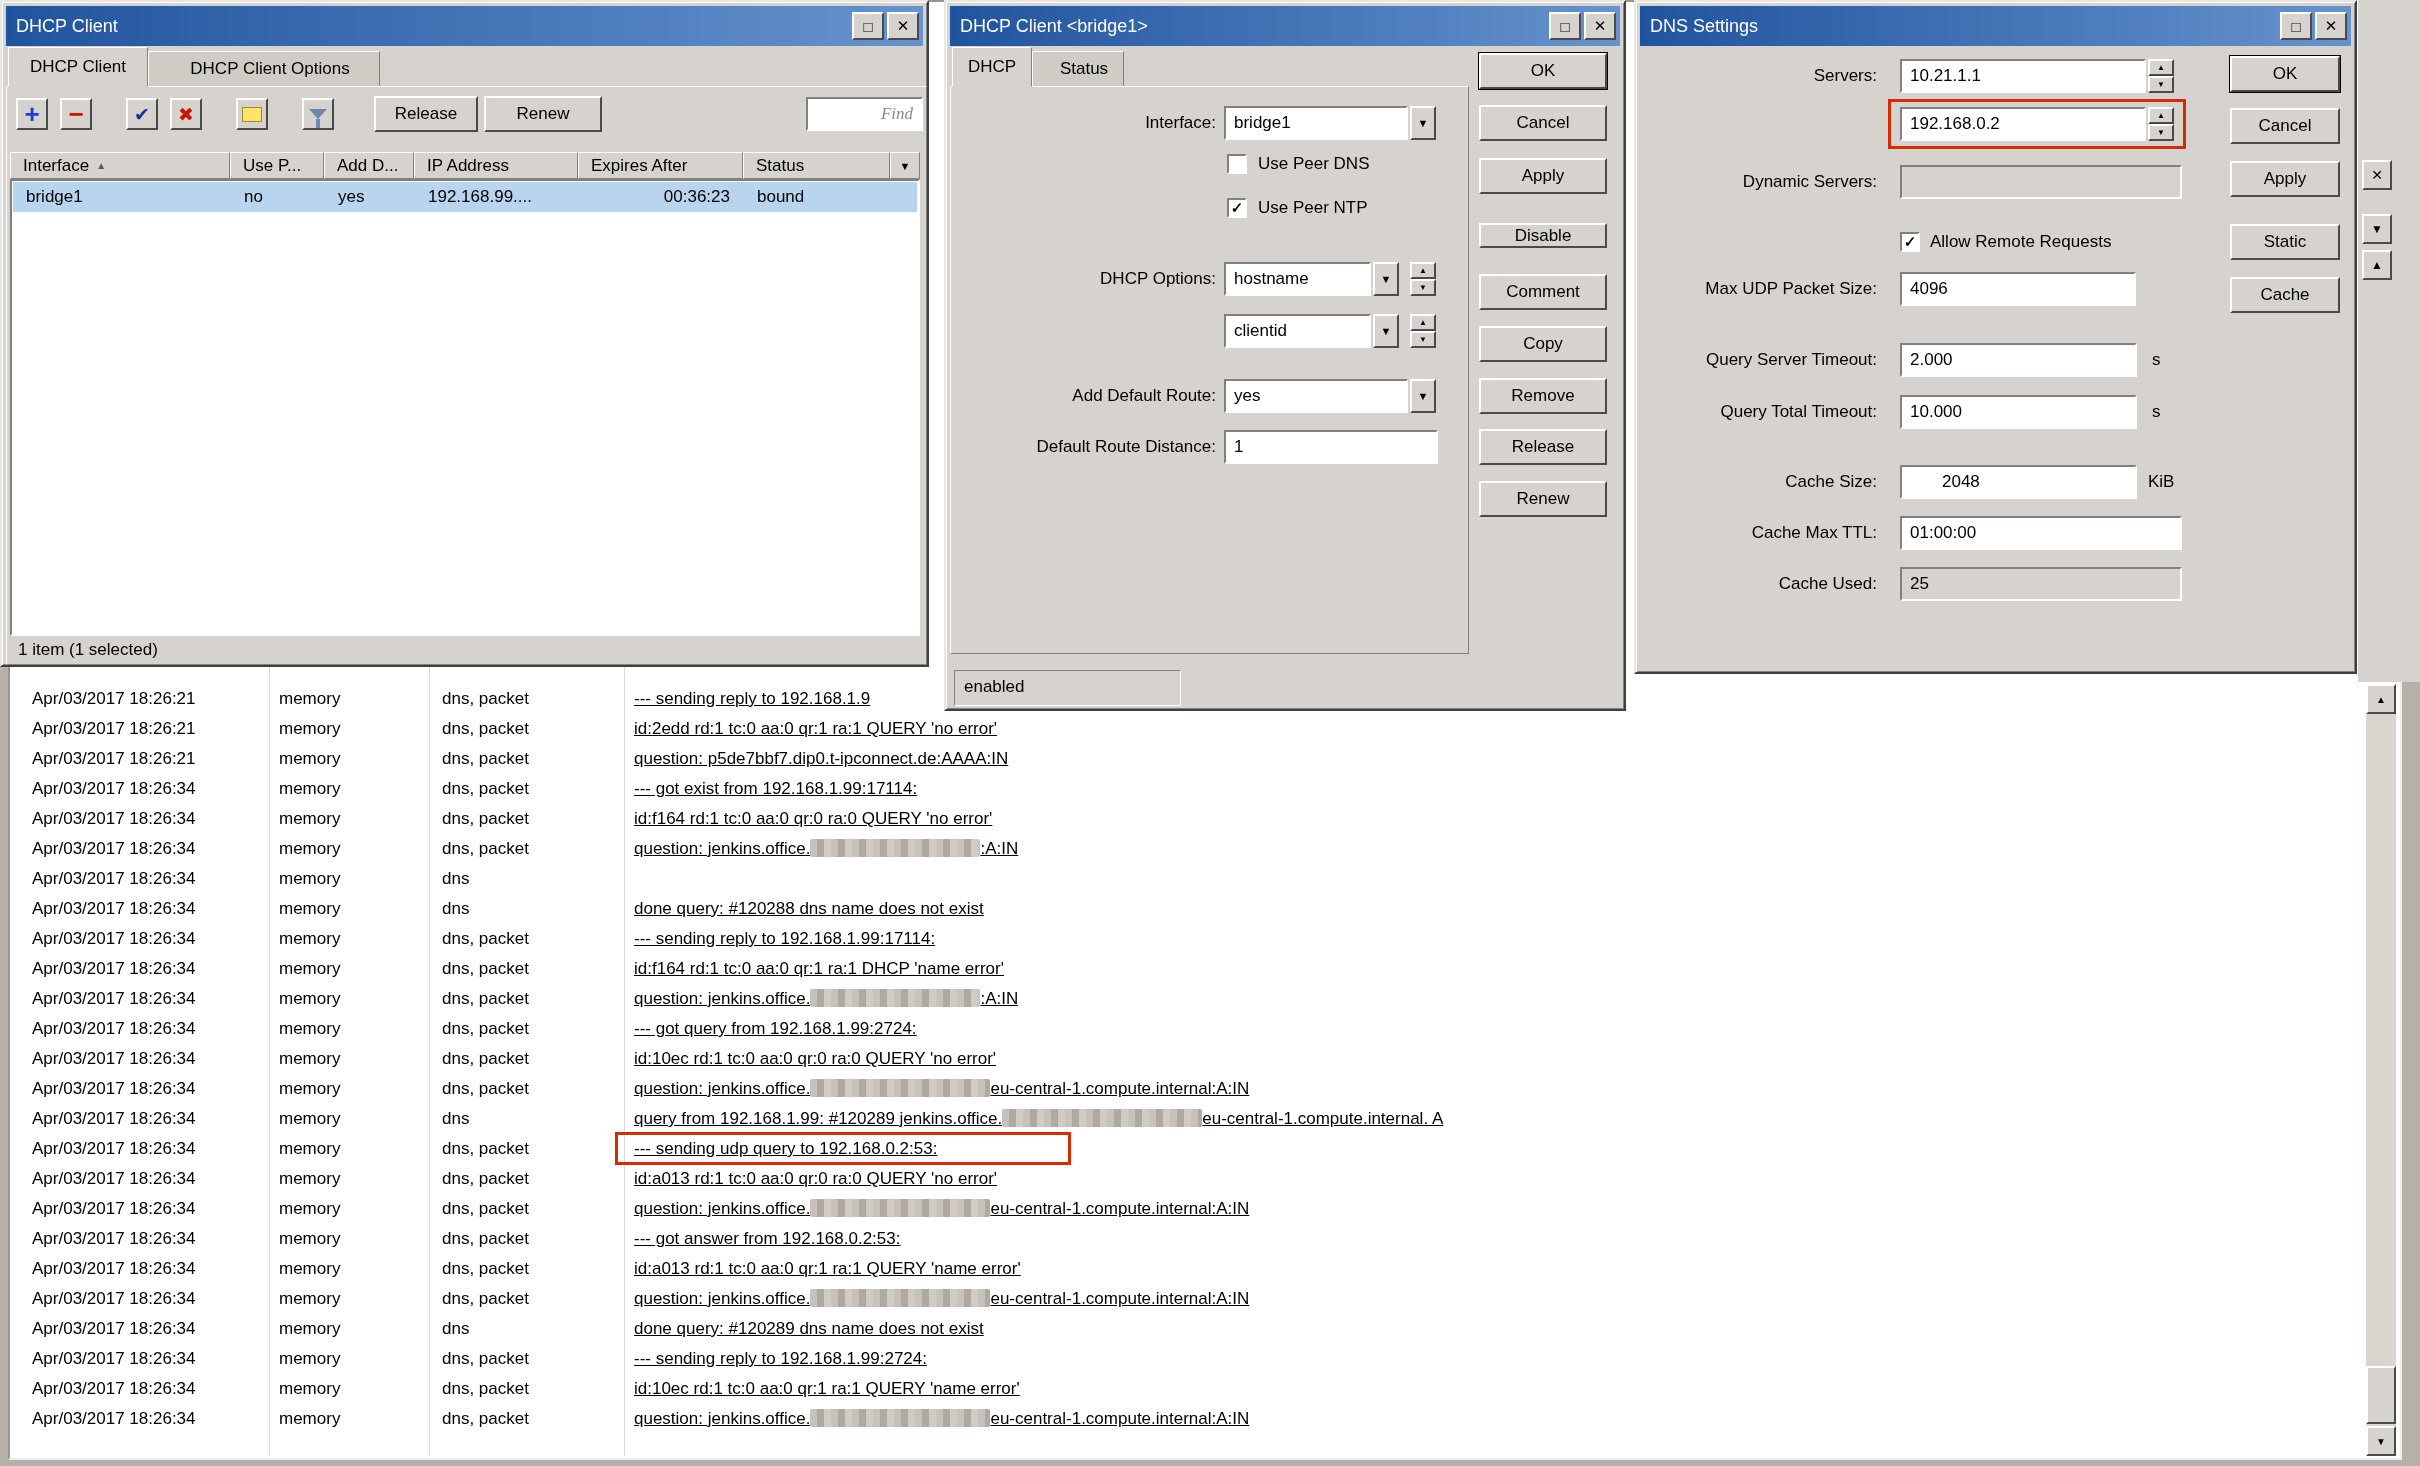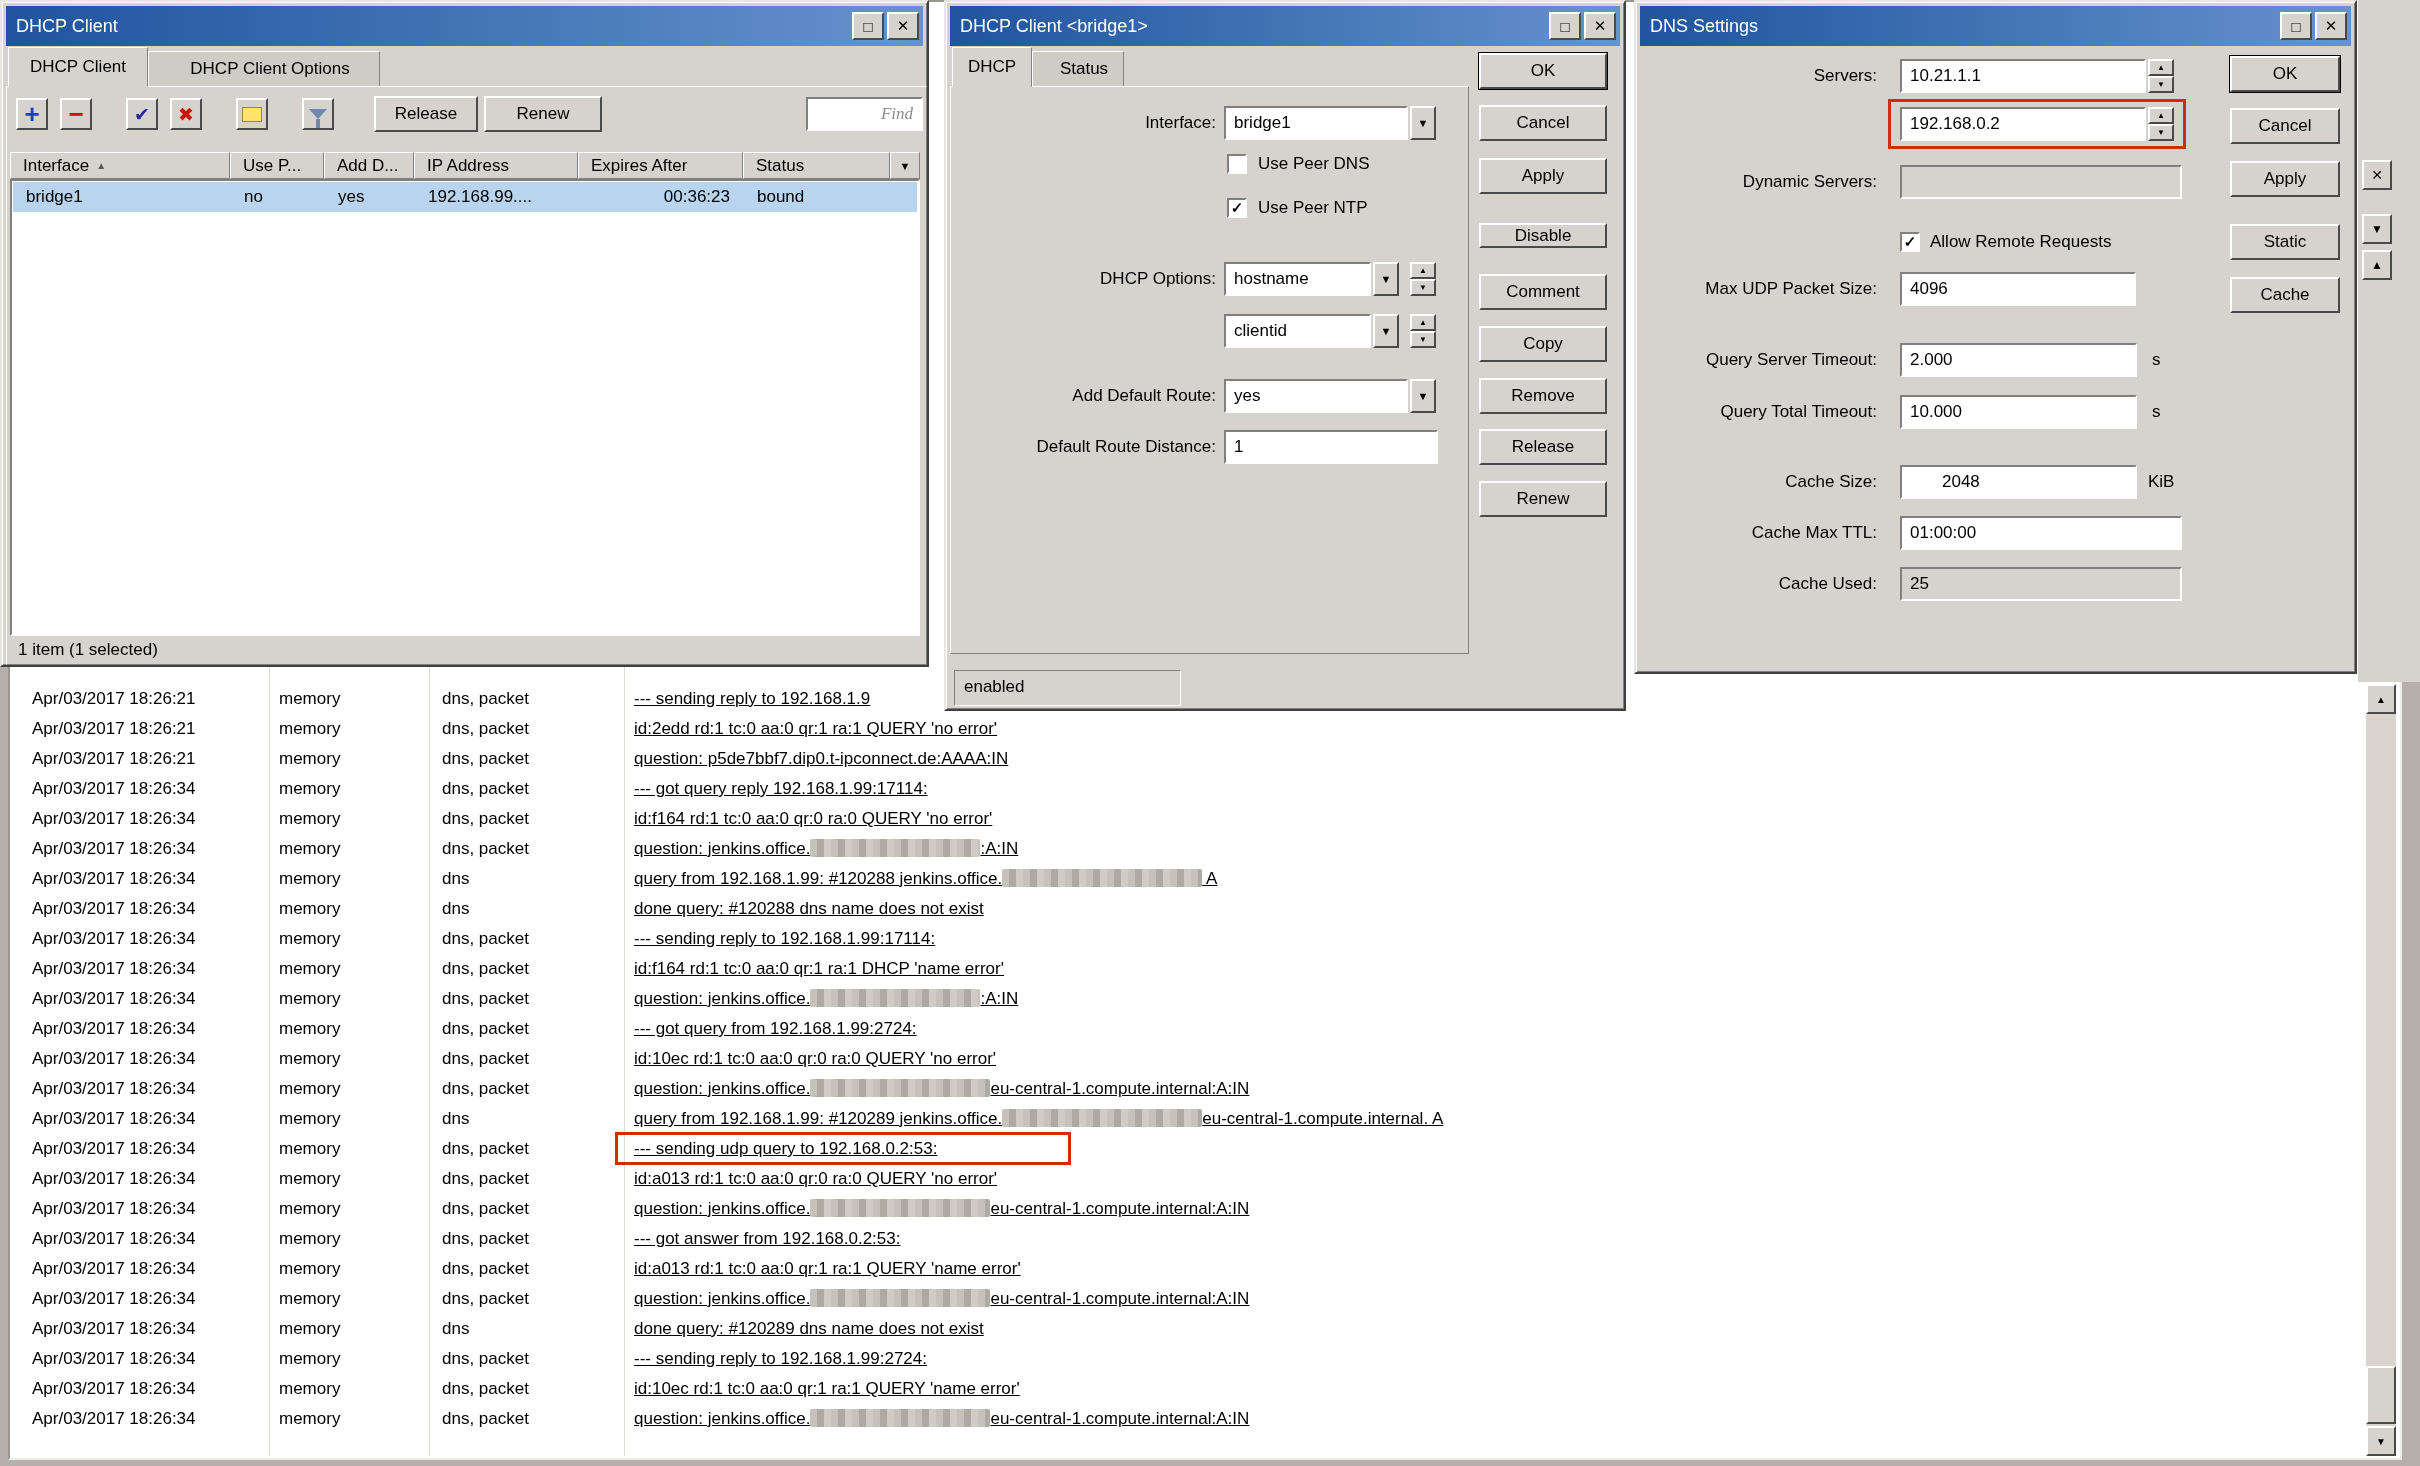--- a/index.html
+++ b/index.html
@@ -169,39 +169,38 @@
       <div class="log-row" style="top: 742px;">
         <span class="lc lc1">Apr/03/2017 18:26:21</span>
         <span class="lc lc2">memory</span>
         <span class="lc lc3">dns, packet</span>
         <span class="lc lmsg">question: p5de7bbf7.dip0.t-ipconnect.de:AAAA:IN</span>
       </div>
       <div class="log-row" style="top: 772px;">
         <span class="lc lc1">Apr/03/2017 18:26:34</span>
         <span class="lc lc2">memory</span>
         <span class="lc lc3">dns, packet</span>
-        <span class="lc lmsg">--- got query reply 192.168.1.99:17114:</span>
+        <span class="lc lmsg">--- got exist from 192.168.1.99:17114:</span>
       </div>
       <div class="log-row" style="top: 802px;">
         <span class="lc lc1">Apr/03/2017 18:26:34</span>
         <span class="lc lc2">memory</span>
         <span class="lc lc3">dns, packet</span>
         <span class="lc lmsg">id:f164 rd:1 tc:0 aa:0 qr:0 ra:0 QUERY 'no error'</span>
       </div>
       <div class="log-row" style="top: 832px;">
         <span class="lc lc1">Apr/03/2017 18:26:34</span>
         <span class="lc lc2">memory</span>
         <span class="lc lc3">dns, packet</span>
         <span class="lc lmsg">question: jenkins.office.<span class="redact" style="width: 170px;"></span>:A:IN</span>
       </div>
       <div class="log-row" style="top: 862px;">
         <span class="lc lc1">Apr/03/2017 18:26:34</span>
         <span class="lc lc2">memory</span>
         <span class="lc lc3">dns</span>
-        <span class="lc lmsg">query from 192.168.1.99: #120288 jenkins.office.<span class="redact" style="width: 200px;"></span> A</span>
       </div>
       <div class="log-row" style="top: 892px;">
         <span class="lc lc1">Apr/03/2017 18:26:34</span>
         <span class="lc lc2">memory</span>
         <span class="lc lc3">dns</span>
         <span class="lc lmsg">done query: #120288 dns name does not exist</span>
       </div>
       <div class="log-row" style="top: 922px;">
         <span class="lc lc1">Apr/03/2017 18:26:34</span>
         <span class="lc lc2">memory</span>

